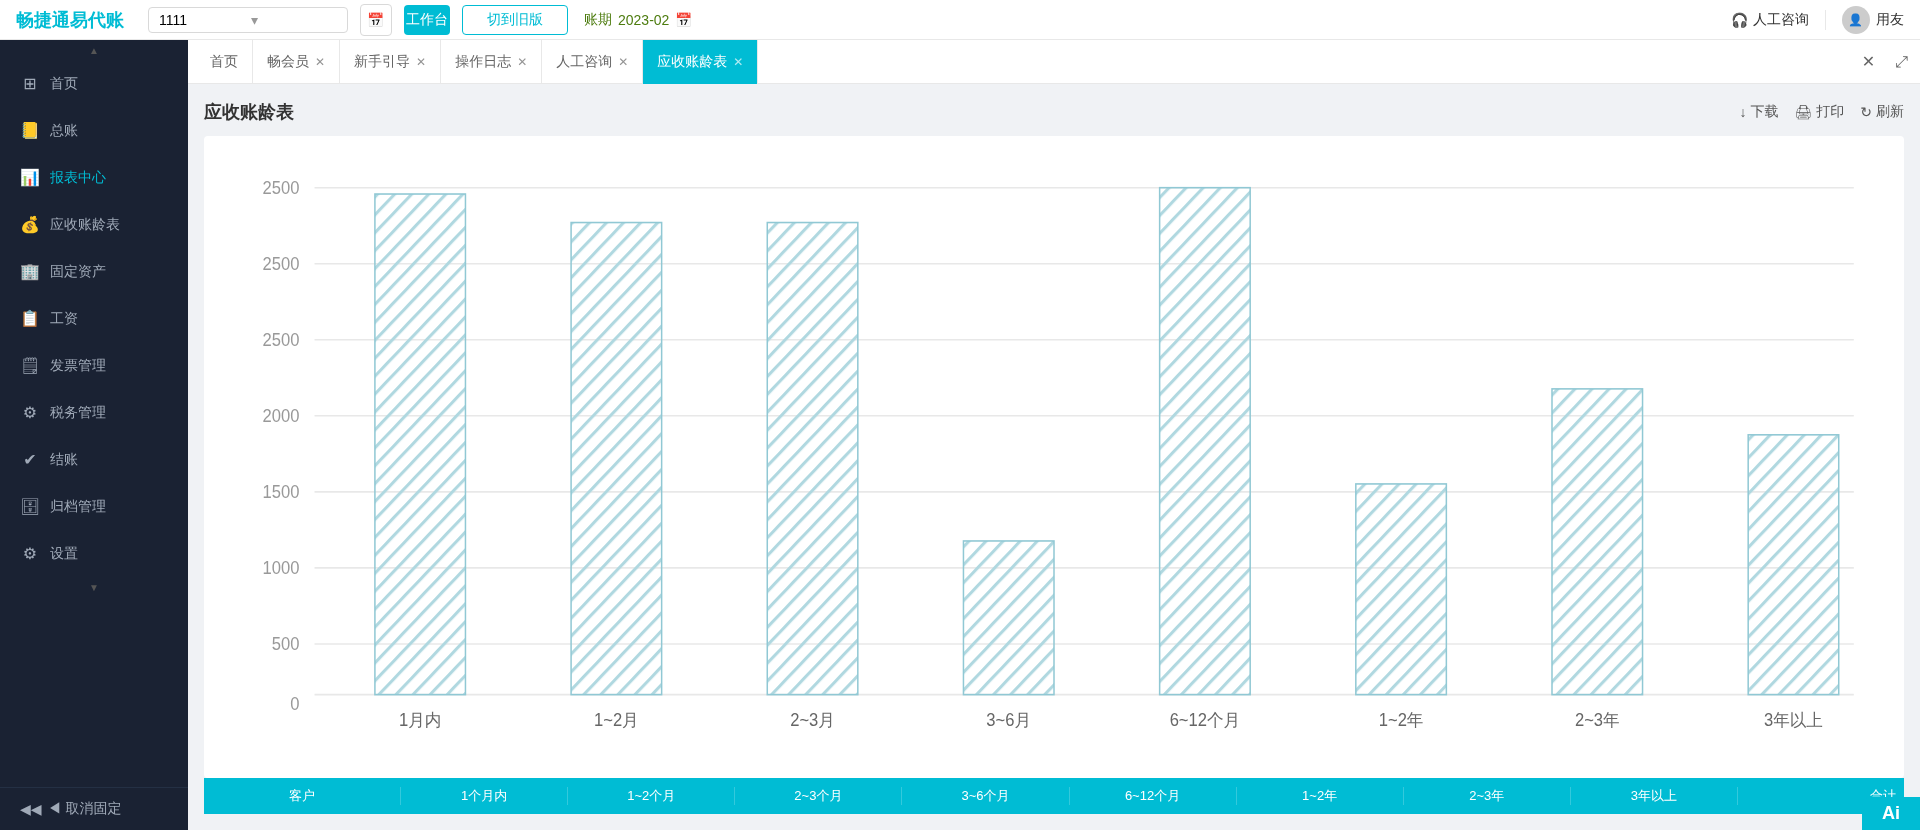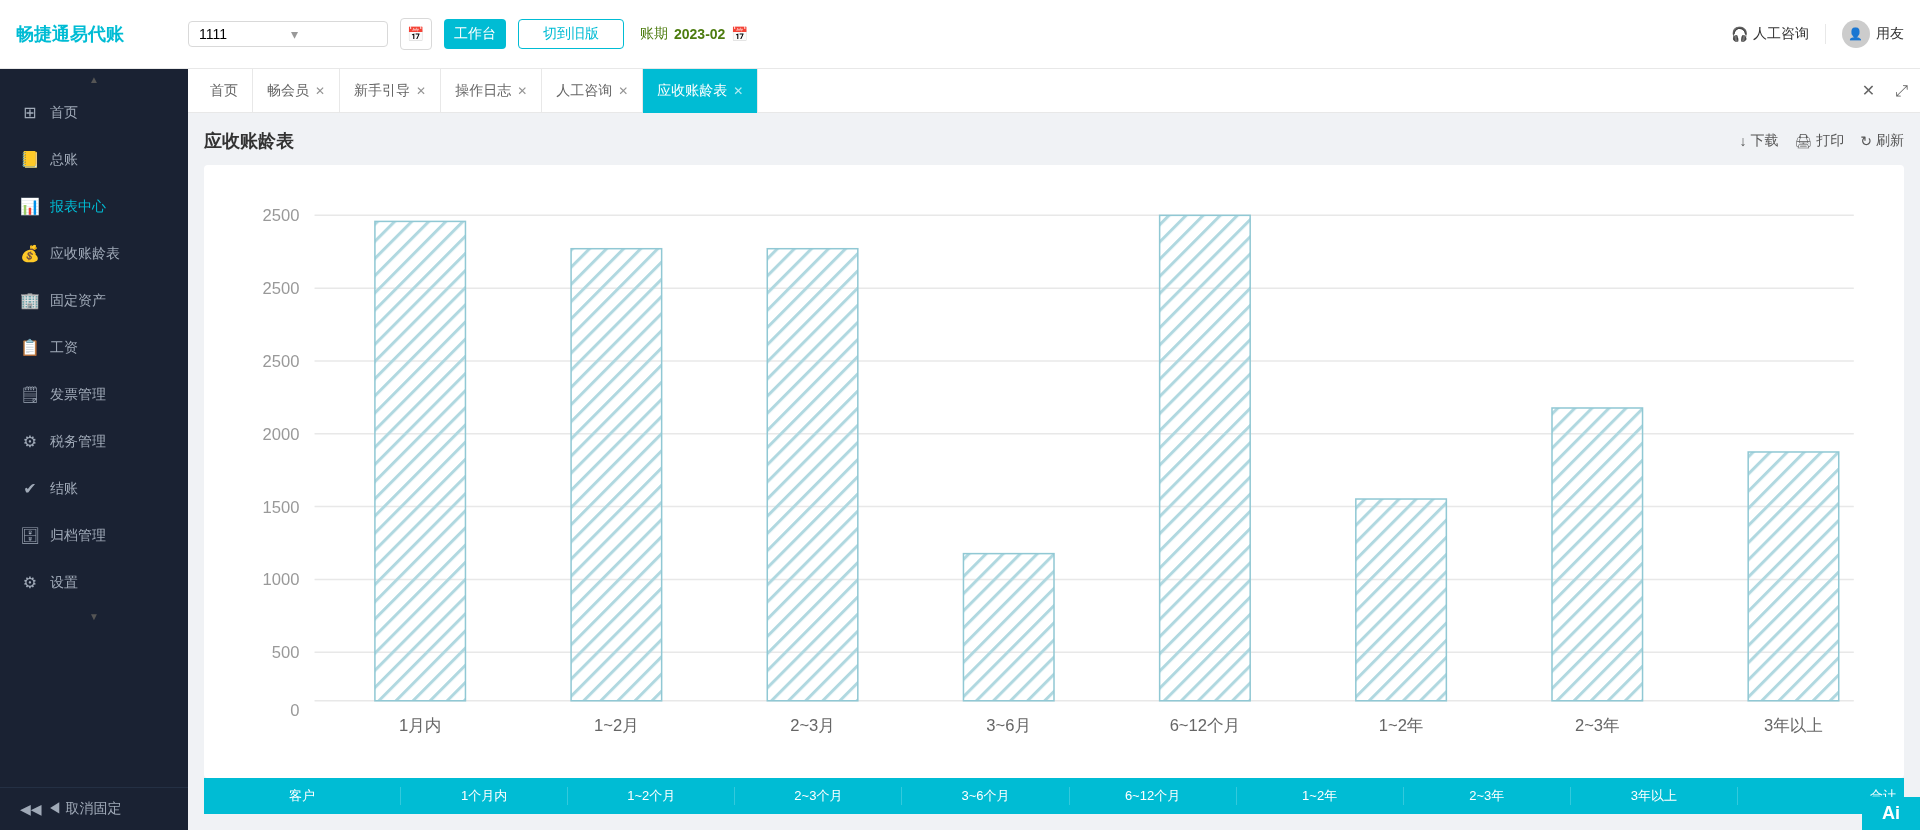--- a/index.html
+++ b/index.html
@@ -1,35 +1,35 @@
 <!DOCTYPE html>
 <html><head>
   <meta charset="utf-8">
   <style>
     * { margin: 0; padding: 0; box-sizing: border-box; }
     body { font-family: "Microsoft YaHei", "PingFang SC", sans-serif; font-size: 14px; background: #f0f2f5; display: flex; flex-direction: column; height: 830px; overflow: hidden; }
 
     
     .top-header {
-      display: flex; align-items: center; background: #fff; height: 69px;
+      display: flex; align-items: center; background: #fff; height: 40px;
       border-bottom: 1px solid #e8e8e8; padding: 0 16px; gap: 12px; flex-shrink: 0;
     }
     .header-select {
       display: flex; align-items: center; gap: 6px; border: 1px solid #d9d9d9;
-      border-radius: 4px; padding: 4px 10px; min-width: 200px; cursor: pointer; margin-left: 40px;
+      border-radius: 4px; padding: 4px 10px; min-width: 200px; cursor: pointer;
     }
     .header-select span { flex: 1; }
     .header-icon-btn {
       width: 32px; height: 32px; border: 1px solid #d9d9d9; border-radius: 4px;
       display: flex; align-items: center; justify-content: center; cursor: pointer;
       color: #666; background: #fff;
     }
     .btn-workbench {
       background: #00bcd4; color: #fff; border: none; border-radius: 4px;
-      padding: 6px 10px; cursor: pointer; font-size: 14px;
+      padding: 6px 2px; cursor: pointer; font-size: 14px;
     }
     .btn-switch {
       border: 1px solid #00bcd4; color: #00bcd4; background: #fff;
       border-radius: 4px; padding: 5px 24px; cursor: pointer; font-size: 14px;
     }
     .period-area { display: flex; align-items: center; gap: 6px; color: #4d7c0f; margin-left: 4px; }
     .header-right { margin-left: auto; display: flex; align-items: center; gap: 16px; color: #333; }
     .header-right .user-area { display: flex; align-items: center; gap: 6px; cursor: pointer; }
     .avatar { width: 28px; height: 28px; border-radius: 50%; background: #ccc; display: flex; align-items: center; justify-content: center; color: #fff; font-size: 12px; }
     .consult-area { display: flex; align-items: center; gap: 4px; cursor: pointer; }
@@ -140,21 +140,21 @@
     <div class="header-icon-btn">
       <span>📅</span>
     </div>
 
     <button class="btn-workbench">工作台</button>
 
     <button class="btn-switch">切到旧版</button>
 
     <div class="period-area">
       <span>账期</span>
-      <span style="font-weight:bold;">2023-02</span>
+      <span style="font-weight:normal;">2023-02</span>
       <span style="cursor:pointer;">📅</span>
     </div>
 
     <div class="header-right">
       <div class="consult-area">
         <span>🎧</span>
         <span>人工咨询</span>
       </div>
       <div class="divider-v"></div>
       <div class="user-area">

